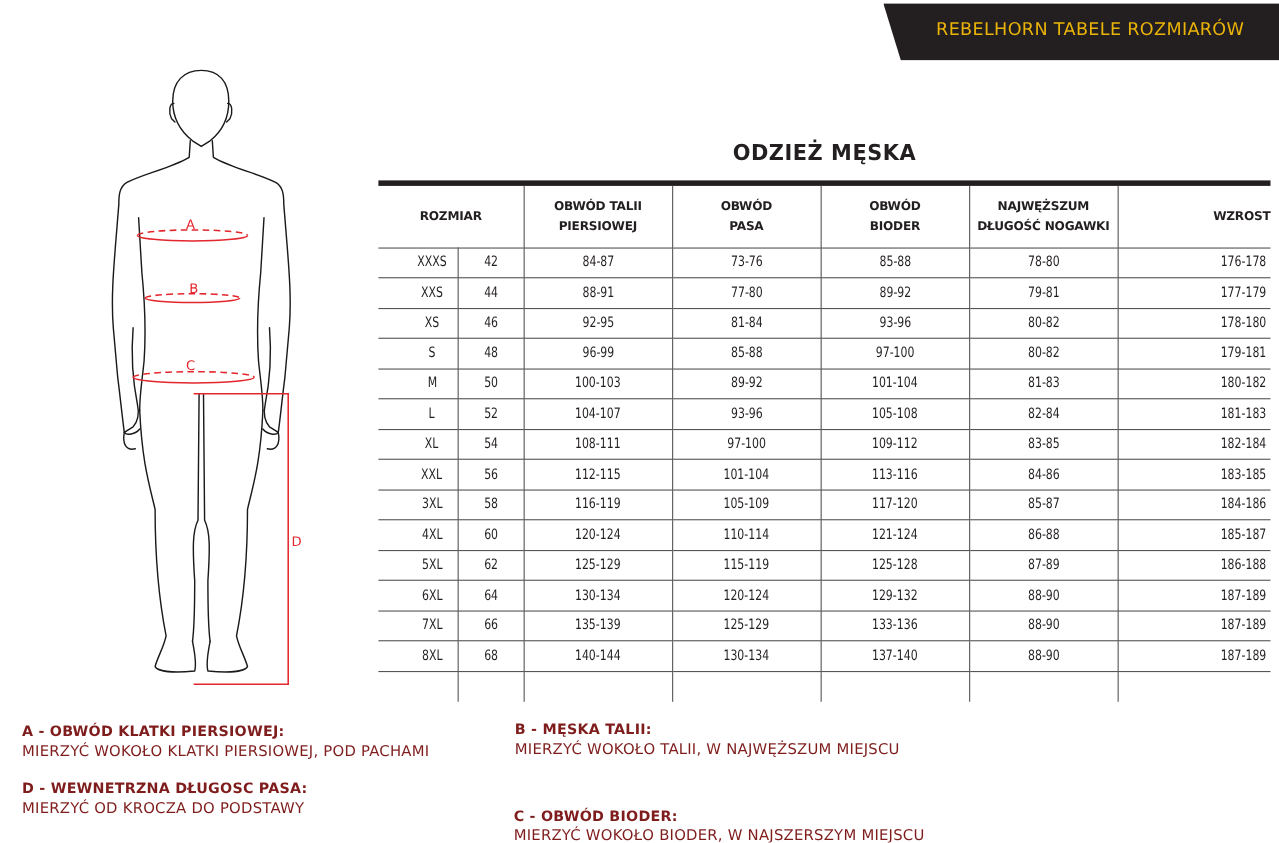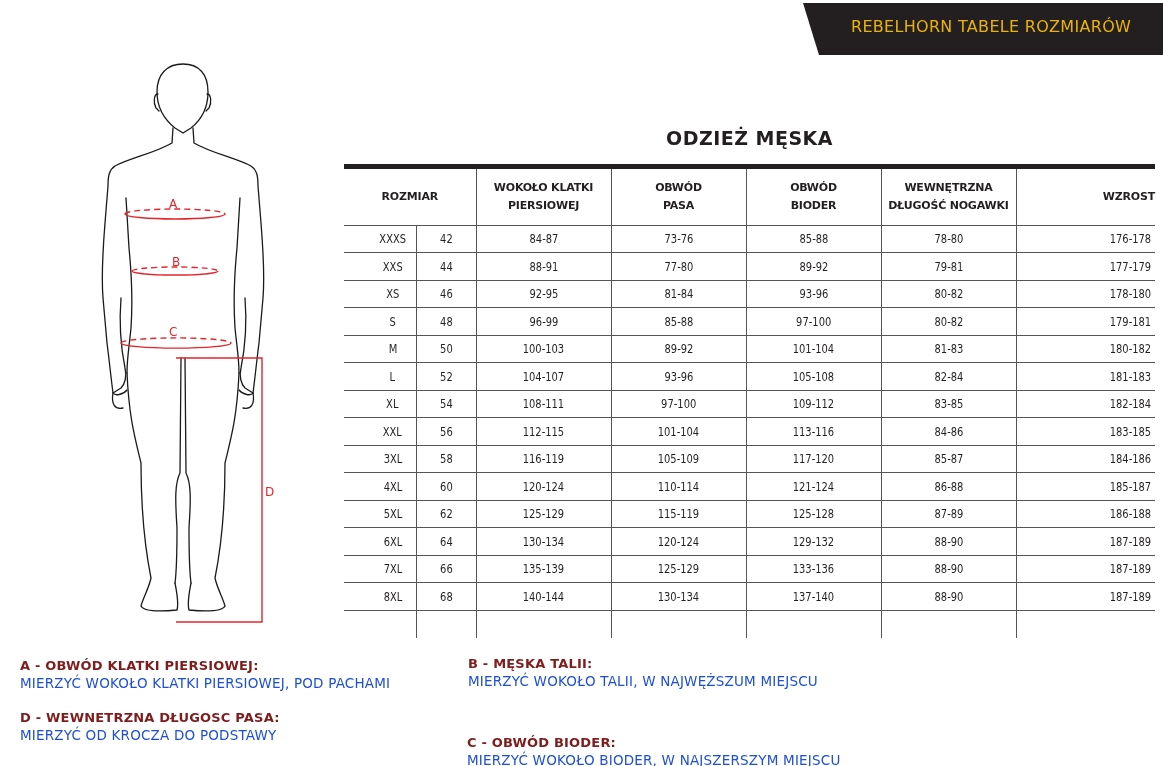--- a/index.html
+++ b/index.html
@@ -46,21 +46,21 @@
   td span { display: inline-block; transform: scaleX(0.85); }
   td.size { text-align: center; padding-left: 26px; }
   tr.empty td { height: 12px; border-bottom: none; }
 
   .legend { position: absolute; }
   .legend .lhead {
     font-family: "DejaVu Sans", sans-serif; font-weight: bold; font-size: 13px;
     color: #7f1d1d; letter-spacing: 0.2px; white-space: nowrap;
   }
   .legend .ltext {
-    font-family: "DejaVu Sans", sans-serif; font-size: 13.5px; color: #1d4ed8;
+    font-family: "DejaVu Sans", sans-serif; font-size: 13.5px; color: #7f1d1d;
     margin-top: 2px; white-space: nowrap; letter-spacing: 0.2px;
   }
 </style>
 </head>
 <body>
 
 <div class="banner">
   <span class="banner-text">REBELHORN TABELE ROZMIARÓW</span>
 </div>
 
@@ -123,33 +123,33 @@
         <col style="width:135px">
         <col style="width:135px">
         <col style="width:139px">
     </colgroup>
     <thead>
       <tr>
         <th colspan="2">
             <span class="hl">ROZMIAR</span>
           </th>
         <th>
-            <span class="hl">WOKOŁO KLATKI</span>
+            <span class="hl">OBWÓD TALII</span>
             <span class="hl">PIERSIOWEJ</span>
           </th>
         <th>
             <span class="hl">OBWÓD</span>
             <span class="hl">PASA</span>
           </th>
         <th>
             <span class="hl">OBWÓD</span>
             <span class="hl">BIODER</span>
           </th>
         <th>
-            <span class="hl">WEWNĘTRZNA</span>
+            <span class="hl">NAJWĘŻSZUM</span>
             <span class="hl">DŁUGOŚĆ NOGAWKI</span>
           </th>
         <th>
             <span class="hl">WZROST</span>
           </th>
       </tr>
     </thead>
     <tbody id="tbody">
         <tr>
           <td class="size"><span>XXXS</span></td>

